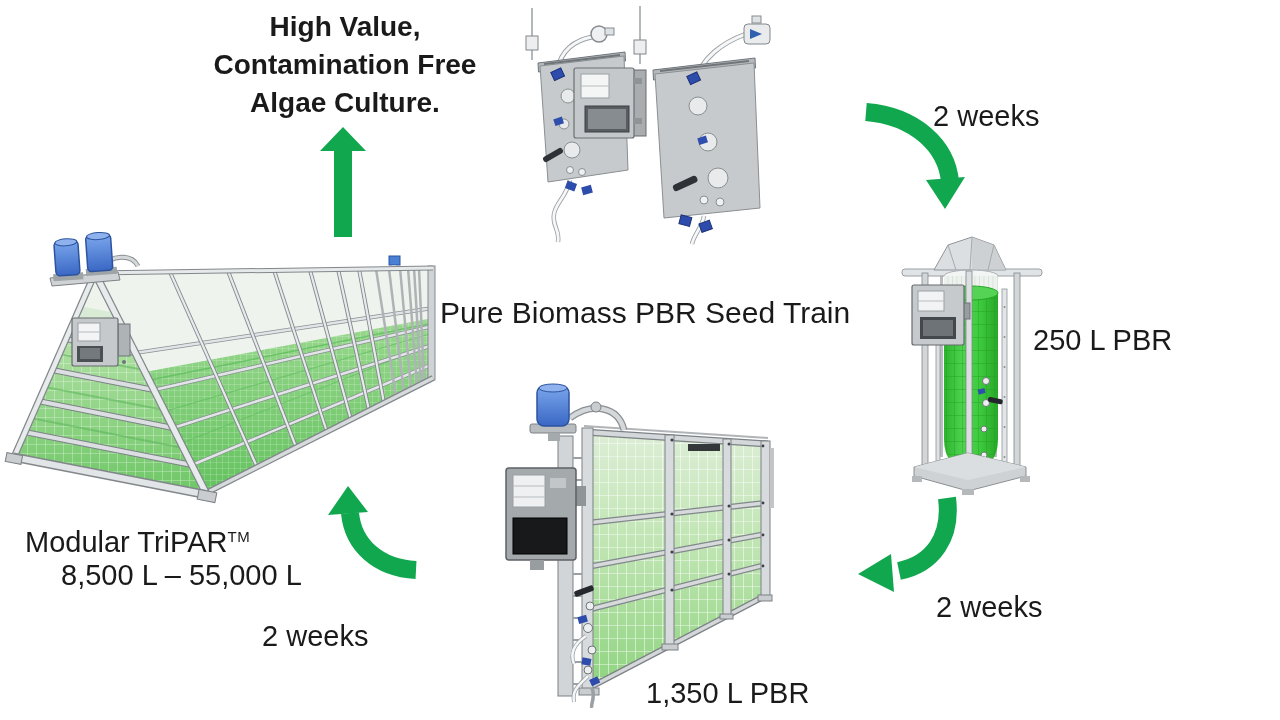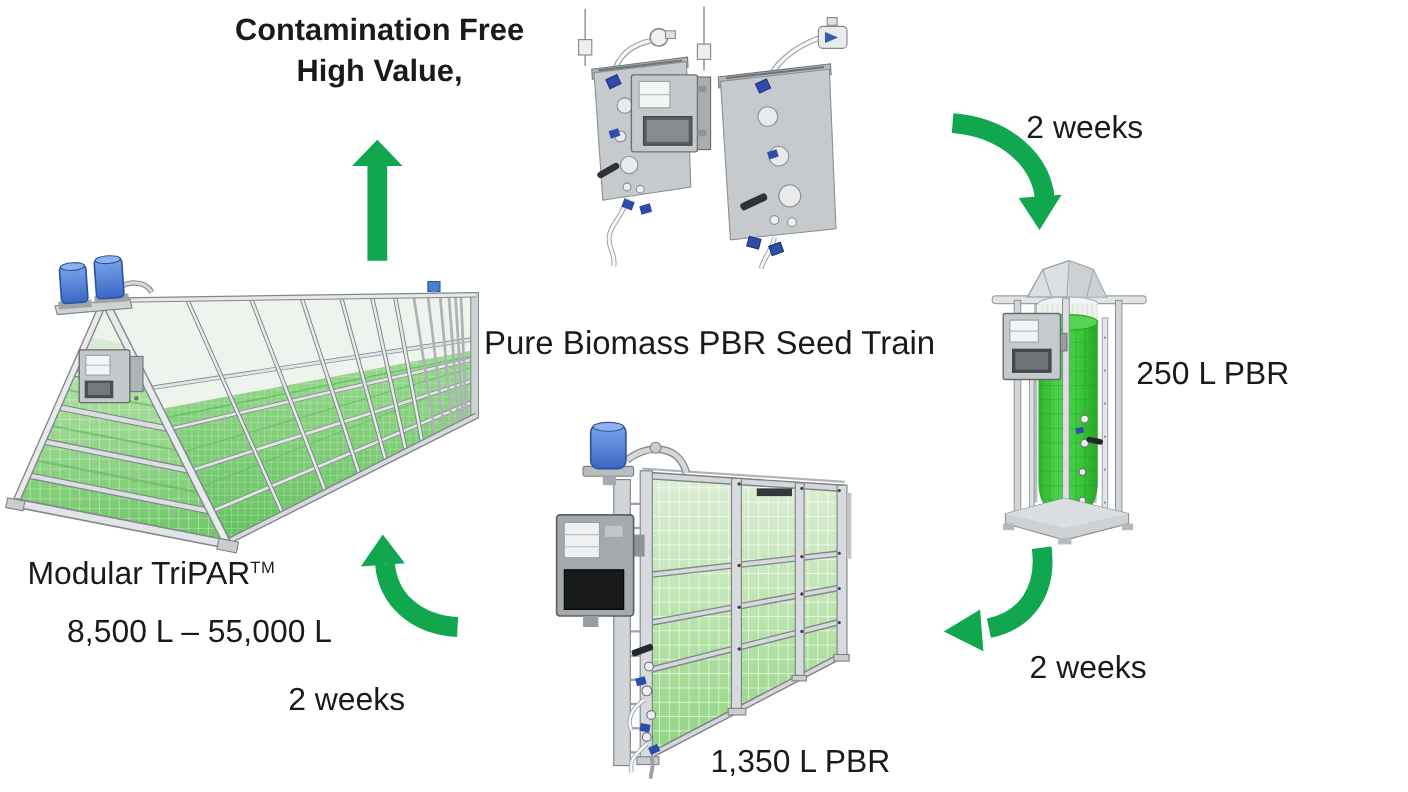--- a/index.html
+++ b/index.html
@@ -11,29 +11,30 @@
   .ctitle{font-size:30px;text-align:center;}
   sup.tm{font-size:15px;vertical-align:10px;letter-spacing:0.5px;}
   svg{display:block;}
 </style>
 </head>
 <body>
 
 <div id="stage">
 
   <div class="abs headline" style="left:190px;top:8px;width:310px;">
+    <div>High Value,</div>
     <div>Contamination Free</div>
-    <div>High Value,</div>
+    <div>Algae Culture.</div>
   </div>
 
   <div class="abs ctitle" style="left:440px;top:296px;width:400px;">Pure Biomass PBR Seed Train</div>
 
   <div class="abs lbl" style="left:1033px;top:323px;">250 L PBR</div>
   <div class="abs lbl" style="left:646px;top:676px;">1,350 L PBR</div>
-  <div class="abs lbl" style="left:25px;top:500px;text-align:right;"><span>Modular TriPAR</span><sup class="tm">TM</sup></div>
+  <div class="abs lbl" style="left:25px;top:520px;text-align:right;"><span>Modular TriPAR</span><sup class="tm">TM</sup></div>
   <div class="abs lbl" style="left:25px;top:558px;margin-left:36px;">8,500 L – 55,000 L</div>
 
   <div class="abs lbl" style="left:933px;top:99px;">2 weeks</div>
   <div class="abs lbl" style="left:936px;top:590px;">2 weeks</div>
   <div class="abs lbl" style="left:262px;top:619px;">2 weeks</div>
 
   <svg class="abs" style="left:0;top:0;" width="1280" height="720" viewBox="0 0 1280 720">
     <g fill="#10a74f" stroke="none">
 
       <polygon points="343,127 366,151 352,151 352,237 334,237 334,151 320,151"></polygon>

